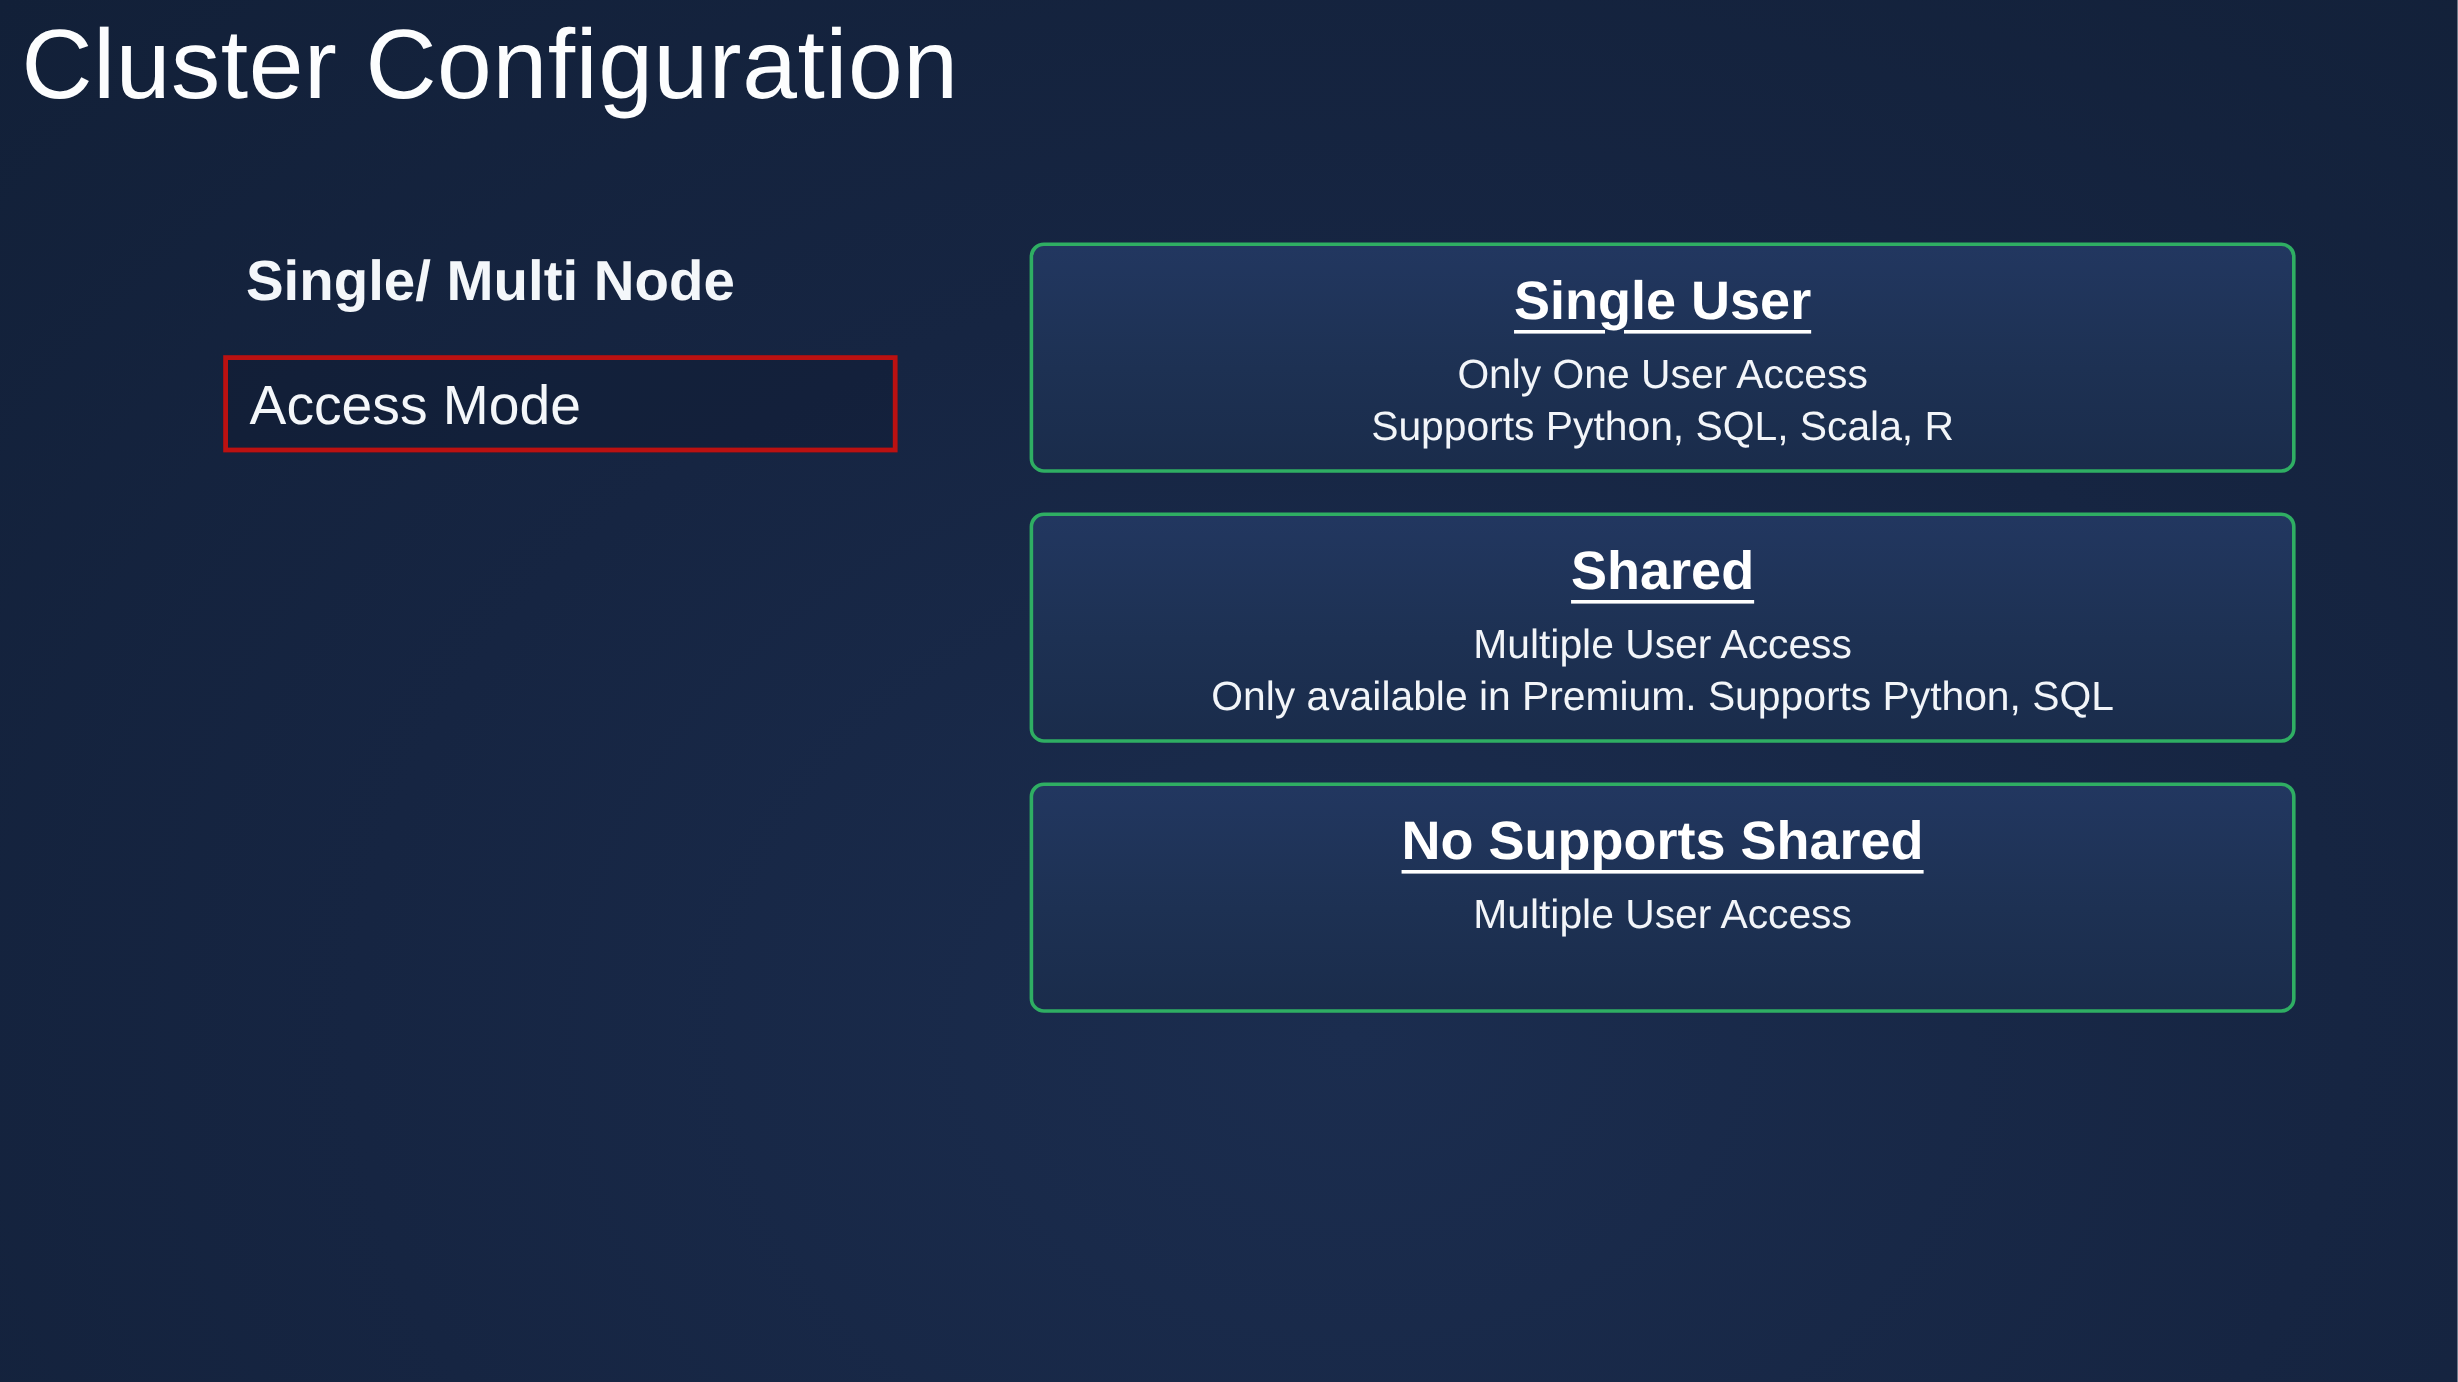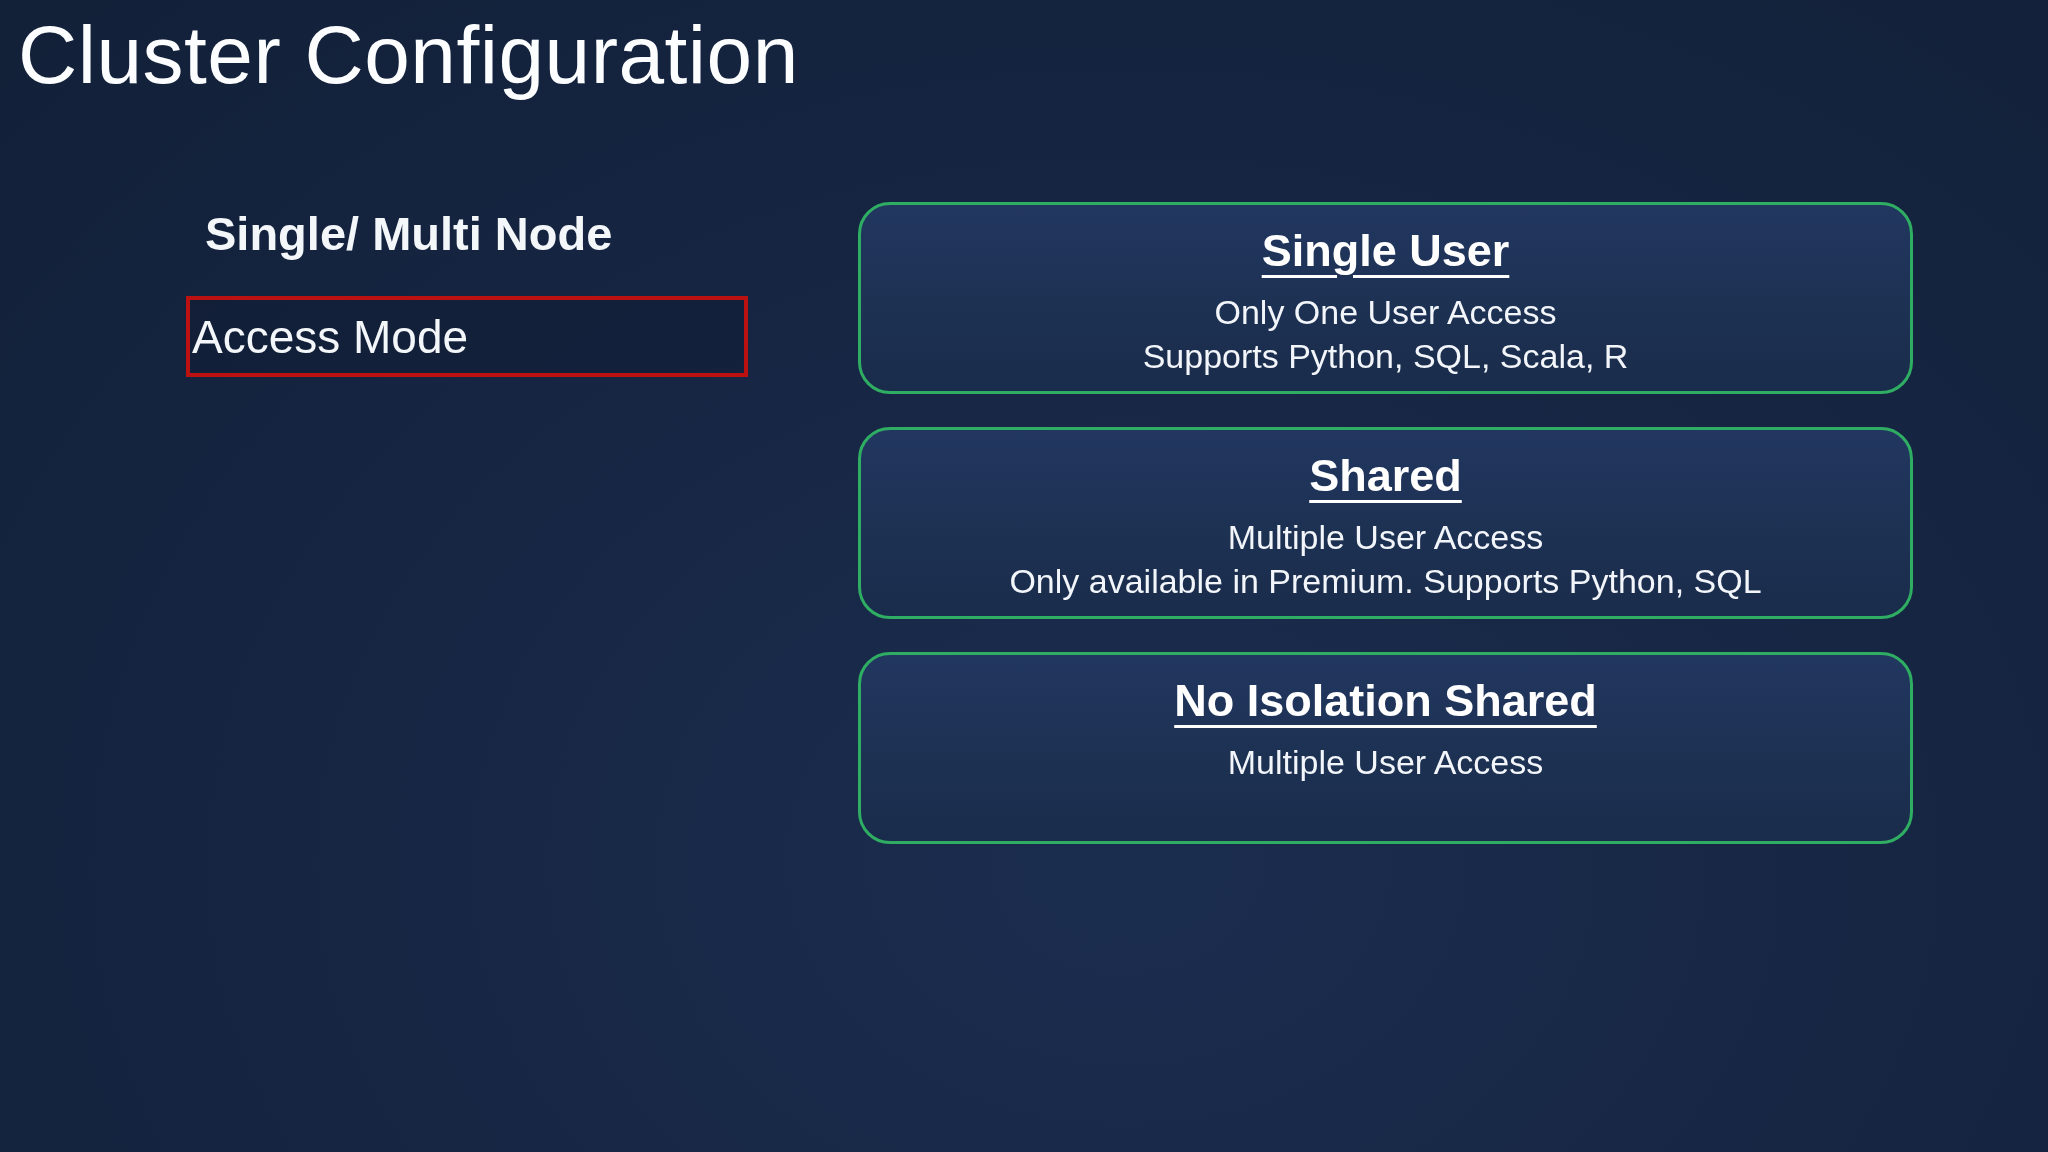--- a/index.html
+++ b/index.html
@@ -51,40 +51,40 @@
     height: 73px;
     border: 4px solid #bb1111;
     background: rgba(10, 20, 40, 0.25);
     display: flex;
     align-items: center;
     box-sizing: content-box;
   }
   .access-box .access-label {
     font-size: 46px;
     color: #f4f7fa;
-    padding-left: 2px;
+    padding-left: 18px;
     white-space: nowrap;
   }
 
   .cards-column {
     position: absolute;
     left: 858px;
     top: 202px;
     width: 1055px;
     display: flex;
     flex-direction: column;
     gap: 33px;
   }
 
   .mode-card {
     box-sizing: border-box;
     width: 100%;
     height: 192px;
     border: 3px solid #2fae63;
-    border-radius: 32px;
+    border-radius: 12px;
     background: linear-gradient(180deg, #223760 0%, #1d3153 55%, #1a2c4b 100%);
     display: flex;
     flex-direction: column;
     align-items: center;
     padding-top: 20px;
     text-align: center;
   }
 
   .card-title {
     font-size: 45px;
@@ -125,20 +125,20 @@
       <div class="card-line">Supports Python, SQL, Scala, R</div>
     </div>
 
     <div class="mode-card">
       <div class="card-title">Shared</div>
       <div class="card-line">Multiple User Access</div>
       <div class="card-line">Only available in Premium. Supports Python, SQL</div>
     </div>
 
     <div class="mode-card">
-      <div class="card-title">No Isolation Shared</div>
+      <div class="card-title">No Supports Shared</div>
       <div class="card-line">Multiple User Access</div>
     </div>
 
 
   </div>
 
 </div>
 
 </body></html>

